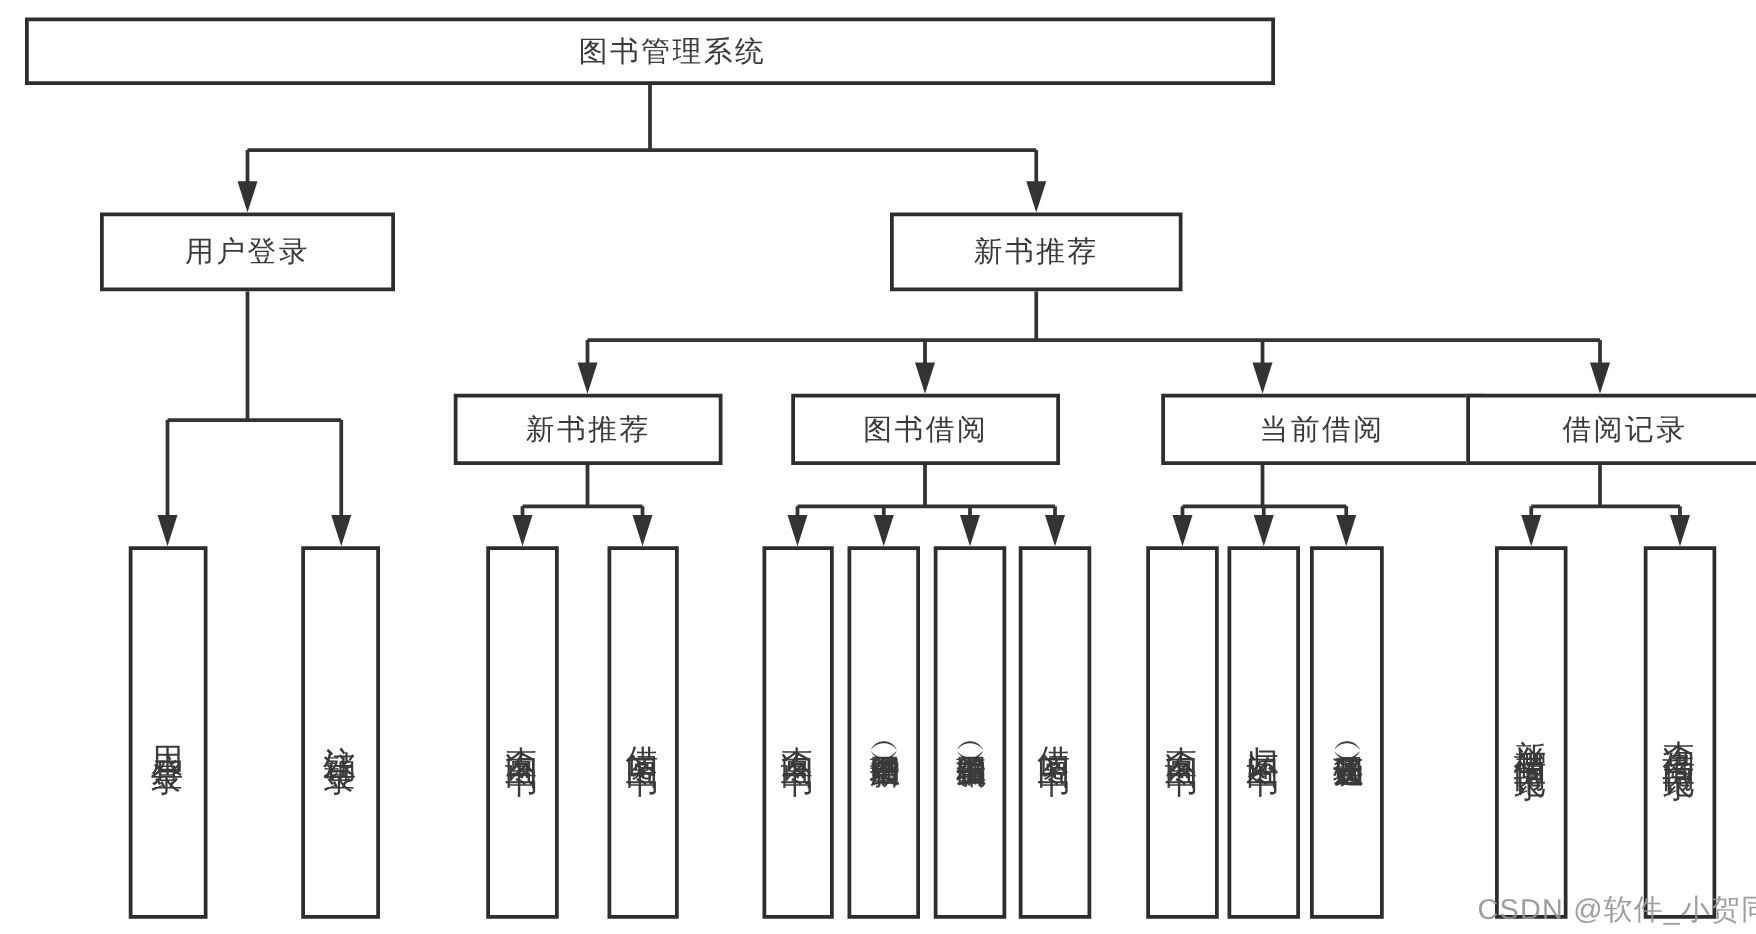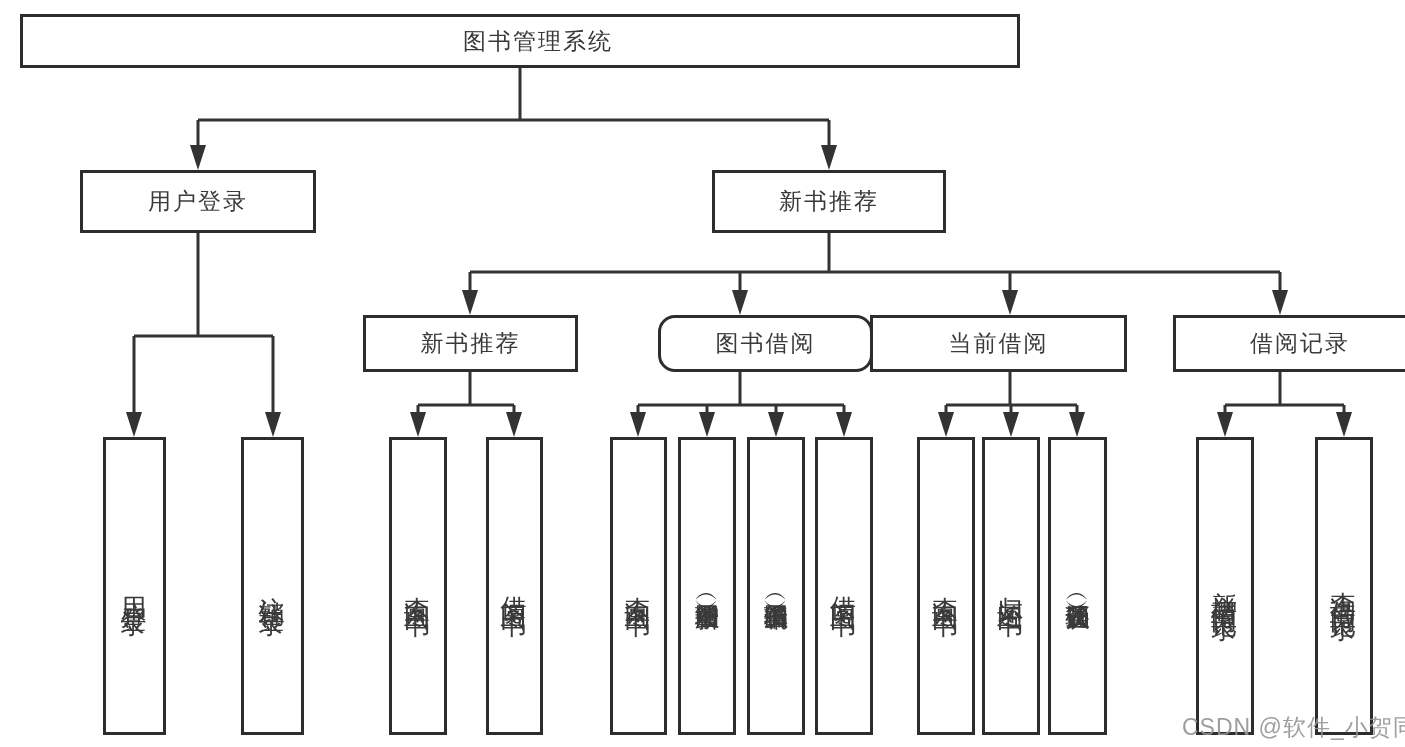--- a/index.html
+++ b/index.html
@@ -100,24 +100,24 @@
   <div class="box" style="left:80px; top:170px; width:236px; height:63px;">
     <span class="lbl-h">用户登录</span>
   </div>
   <div class="box" style="left:712px; top:170px; width:234px; height:63px;">
     <span class="lbl-h">新书推荐</span>
   </div>
 
   <div class="box" style="left:363px; top:315px; width:215px; height:57px;">
     <span class="lbl-h">新书推荐</span>
   </div>
-  <div class="box" style="left:658px; top:315px; width:215px; height:57px;border-radius:17px;">
+  <div class="box" style="left:633px; top:315px; width:215px; height:57px;">
     <span class="lbl-h">图书借阅</span>
   </div>
-  <div class="box" style="left:870px; top:315px; width:257px; height:57px;">
+  <div class="box" style="left:929px; top:315px; width:257px; height:57px;">
     <span class="lbl-h">当前借阅</span>
   </div>
   <div class="box" style="left:1173px; top:315px; width:254px; height:57px;">
     <span class="lbl-h">借阅记录</span>
   </div>
 
   <div class="vbox" style="left:103px; width:63px;">
     <span class="lbl">用户登录</span>
   </div>
   <div class="vbox" style="left:241px; width:63px;">

